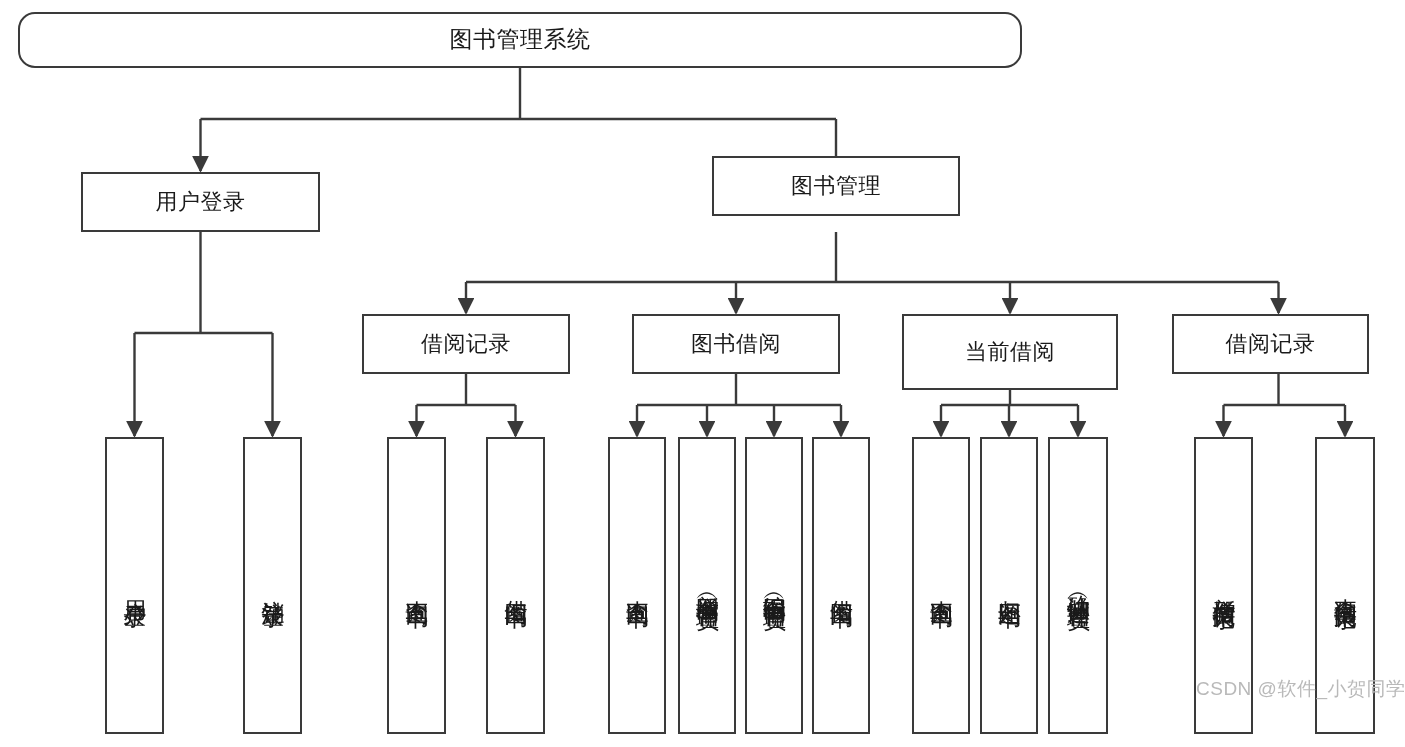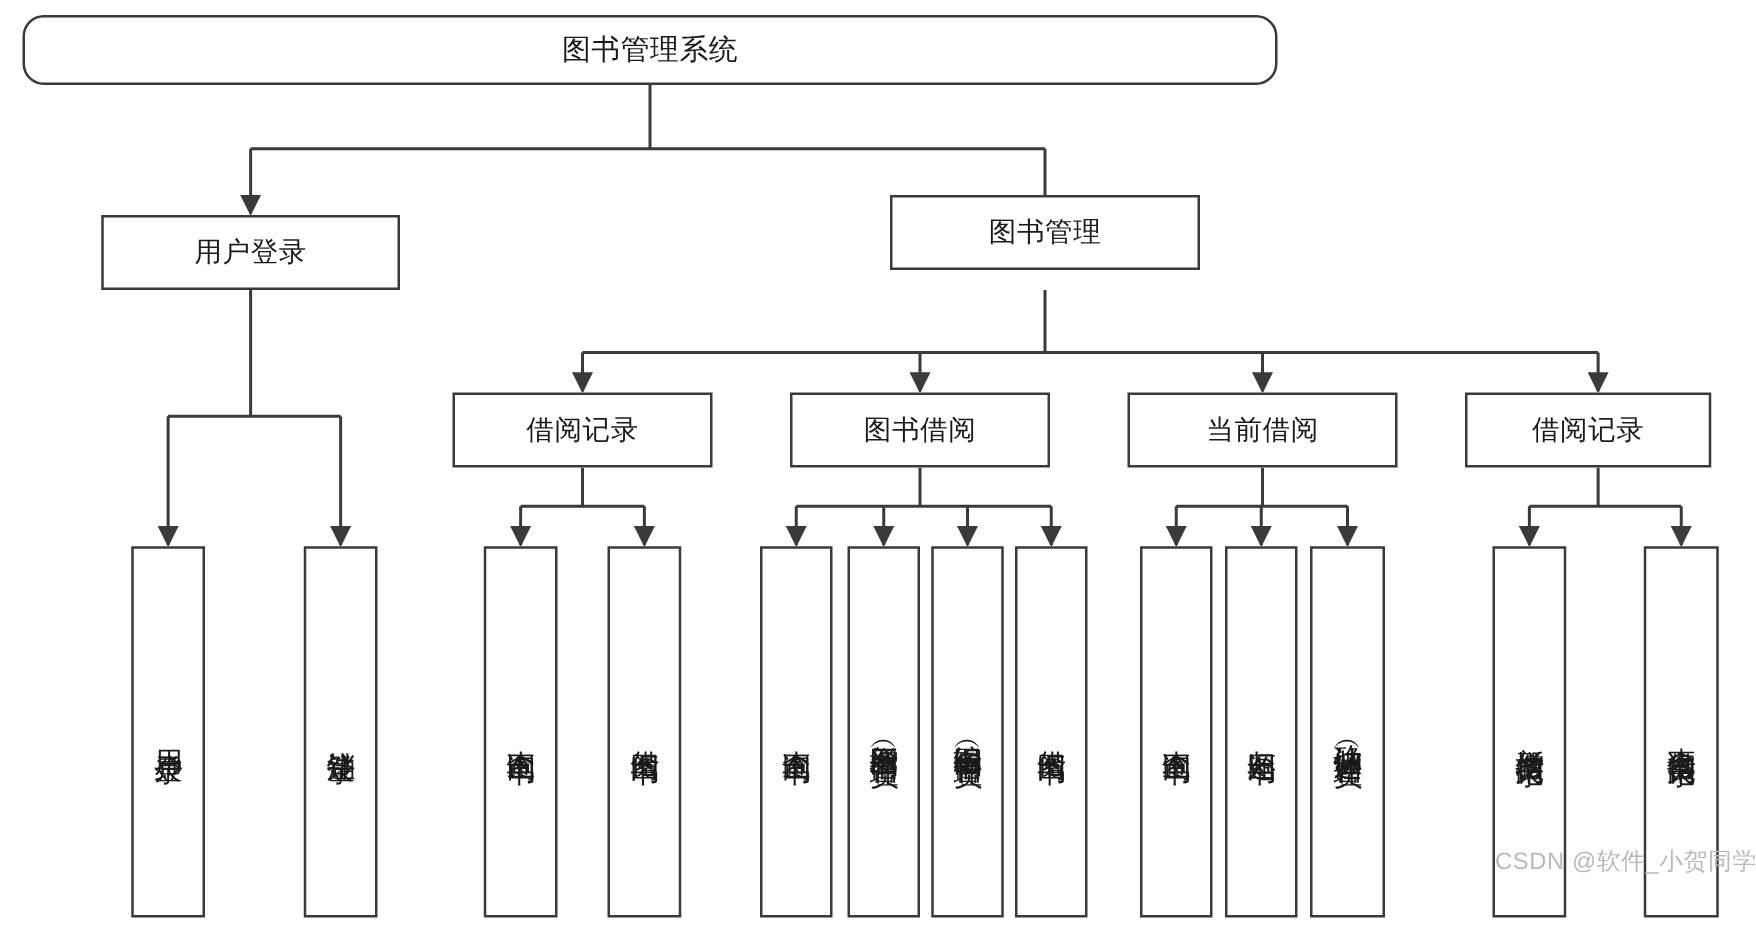--- a/index.html
+++ b/index.html
@@ -123,21 +123,21 @@
   </div>
   <div class="node horiz" style="left: 712px; top: 156px; width: 248px; height: 60px;">
     <span class="label">图书管理</span>
   </div>
   <div class="node horiz" style="left: 362px; top: 314px; width: 208px; height: 60px;">
     <span class="label">借阅记录</span>
   </div>
   <div class="node horiz" style="left: 632px; top: 314px; width: 208px; height: 60px;">
     <span class="label">图书借阅</span>
   </div>
-  <div class="node horiz" style="left: 902px; top: 314px; width: 216px; height: 60px; align-items: center;">
+  <div class="node horiz" style="left: 902px; top: 314px; width: 216px; height: 76px; align-items: center;">
     <span class="label">当前借阅</span>
   </div>
   <div class="node horiz" style="left: 1172px; top: 314px; width: 197px; height: 60px;">
     <span class="label">借阅记录</span>
   </div>
 
   <div class="node vert" style="left: 105px; top: 437px; width: 59px; height: 297px;">
     <span class="label">用户登录</span>
   </div>
   <div class="node vert" style="left: 243px; top: 437px; width: 59px; height: 297px;">

